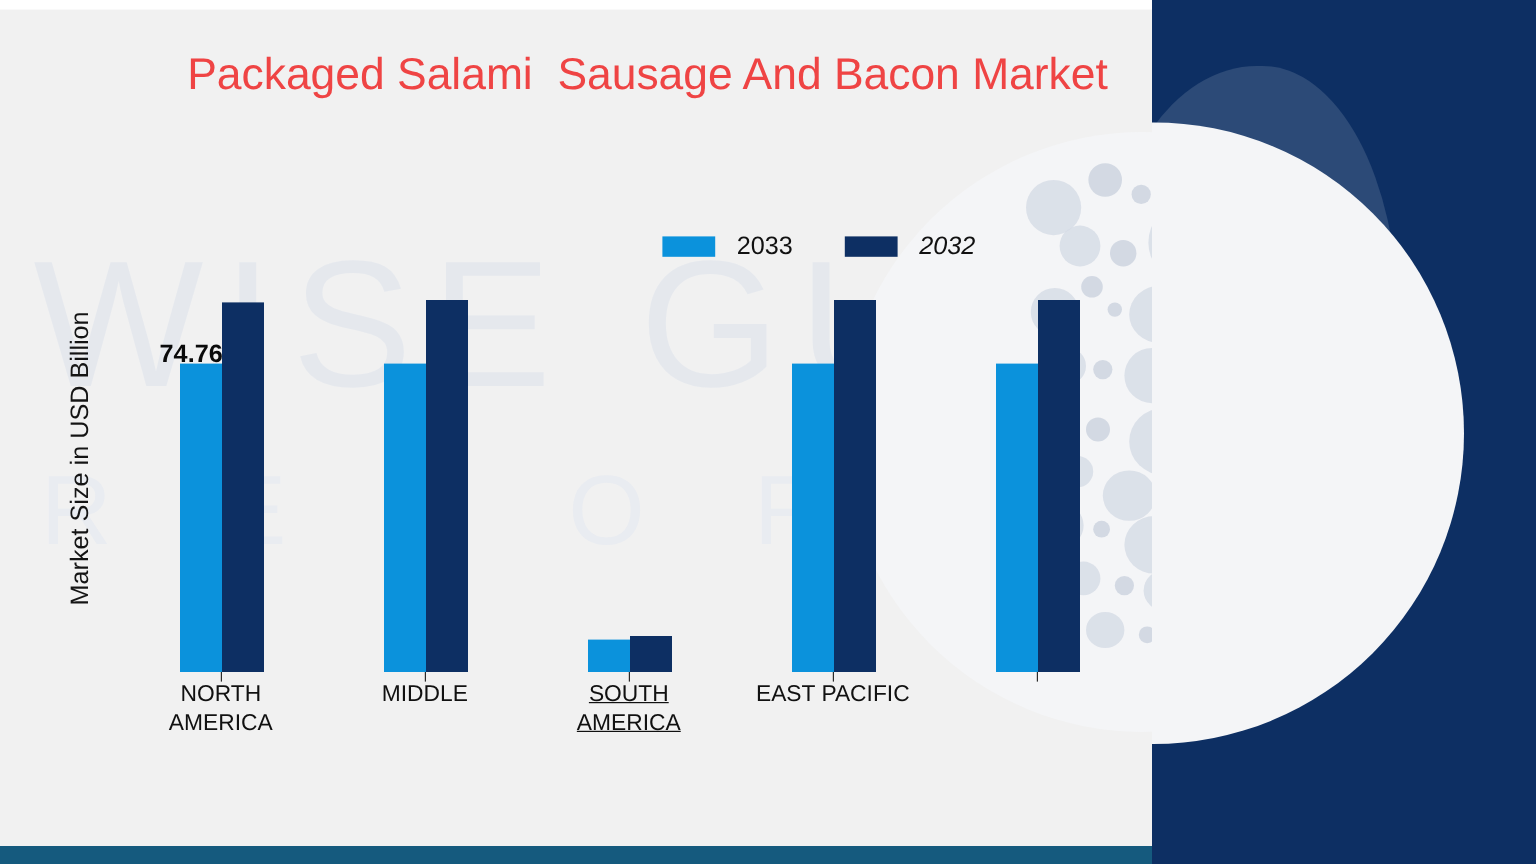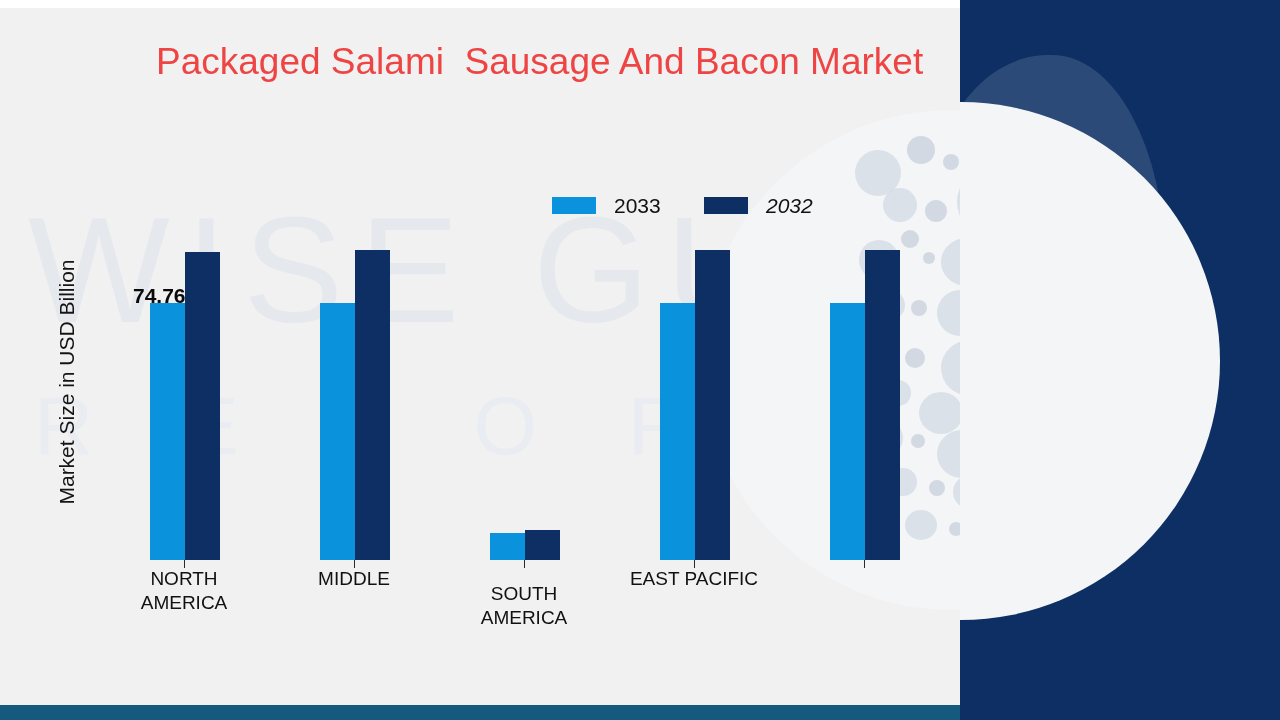--- a/index.html
+++ b/index.html
@@ -182,21 +182,21 @@
     <div class="catlabel" style="left:119px;top:567px;width:130px;">NORTH AMERICA</div>
 
     <div class="bar bar-2024" style="left:320px;top:303px;width:35px;height:257px;"></div>
     <div class="bar bar-2032" style="left:355px;top:250px;width:35px;height:310px;"></div>
     <div class="tick" style="left:354px;top:560px;height:8px;"></div>
     <div class="catlabel" style="left:289px;top:567px;width:130px;">MIDDLE</div>
 
     <div class="bar bar-2024" style="left:490px;top:533px;width:35px;height:27px;"></div>
     <div class="bar bar-2032" style="left:525px;top:530px;width:35px;height:30px;"></div>
     <div class="tick" style="left:524px;top:560px;height:8px;"></div>
-    <div class="catlabel" style="left:459px;top:582px;width:130px;">SOUTH AMERICA</div>
+    <div class="catlabel" style="left:459px;top:567px;width:130px;text-decoration:underline;">SOUTH AMERICA</div>
 
     <div class="bar bar-2024" style="left:660px;top:303px;width:35px;height:257px;"></div>
     <div class="bar bar-2032" style="left:695px;top:250px;width:35px;height:310px;"></div>
     <div class="tick" style="left:694px;top:560px;height:8px;"></div>
     <div class="catlabel" style="left:629px;top:567px;width:130px;">EAST PACIFIC</div>
 
     <div class="bar bar-2024" style="left:830px;top:303px;width:35px;height:257px;"></div>
     <div class="bar bar-2032" style="left:865px;top:250px;width:35px;height:310px;"></div>
     <div class="tick" style="left:864px;top:560px;height:8px;"></div>
 

